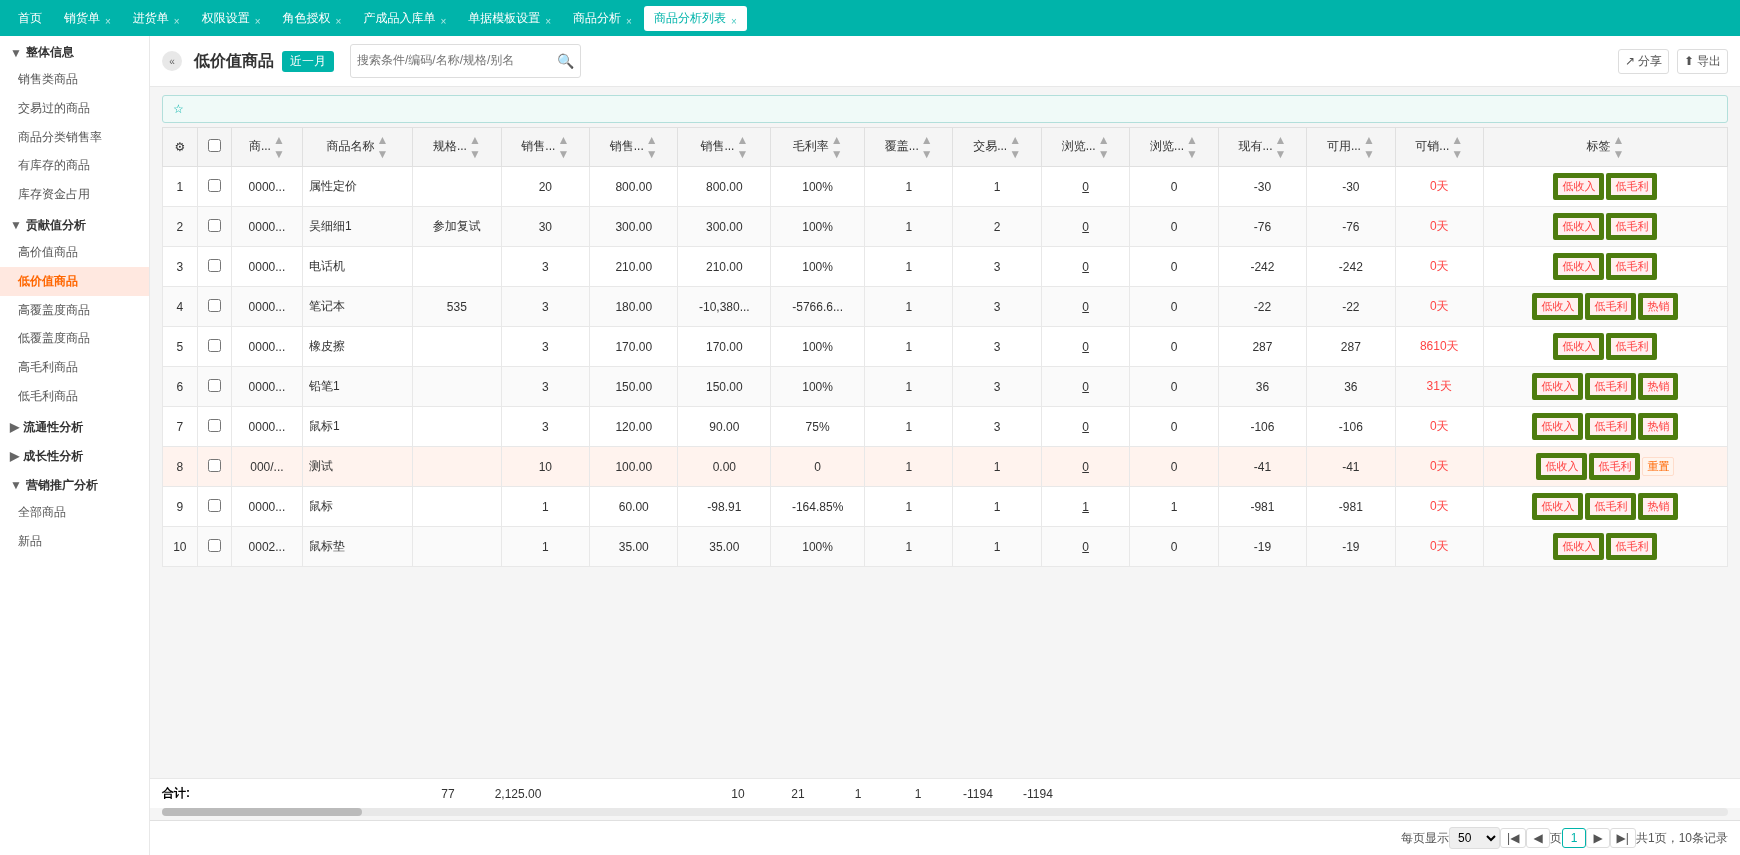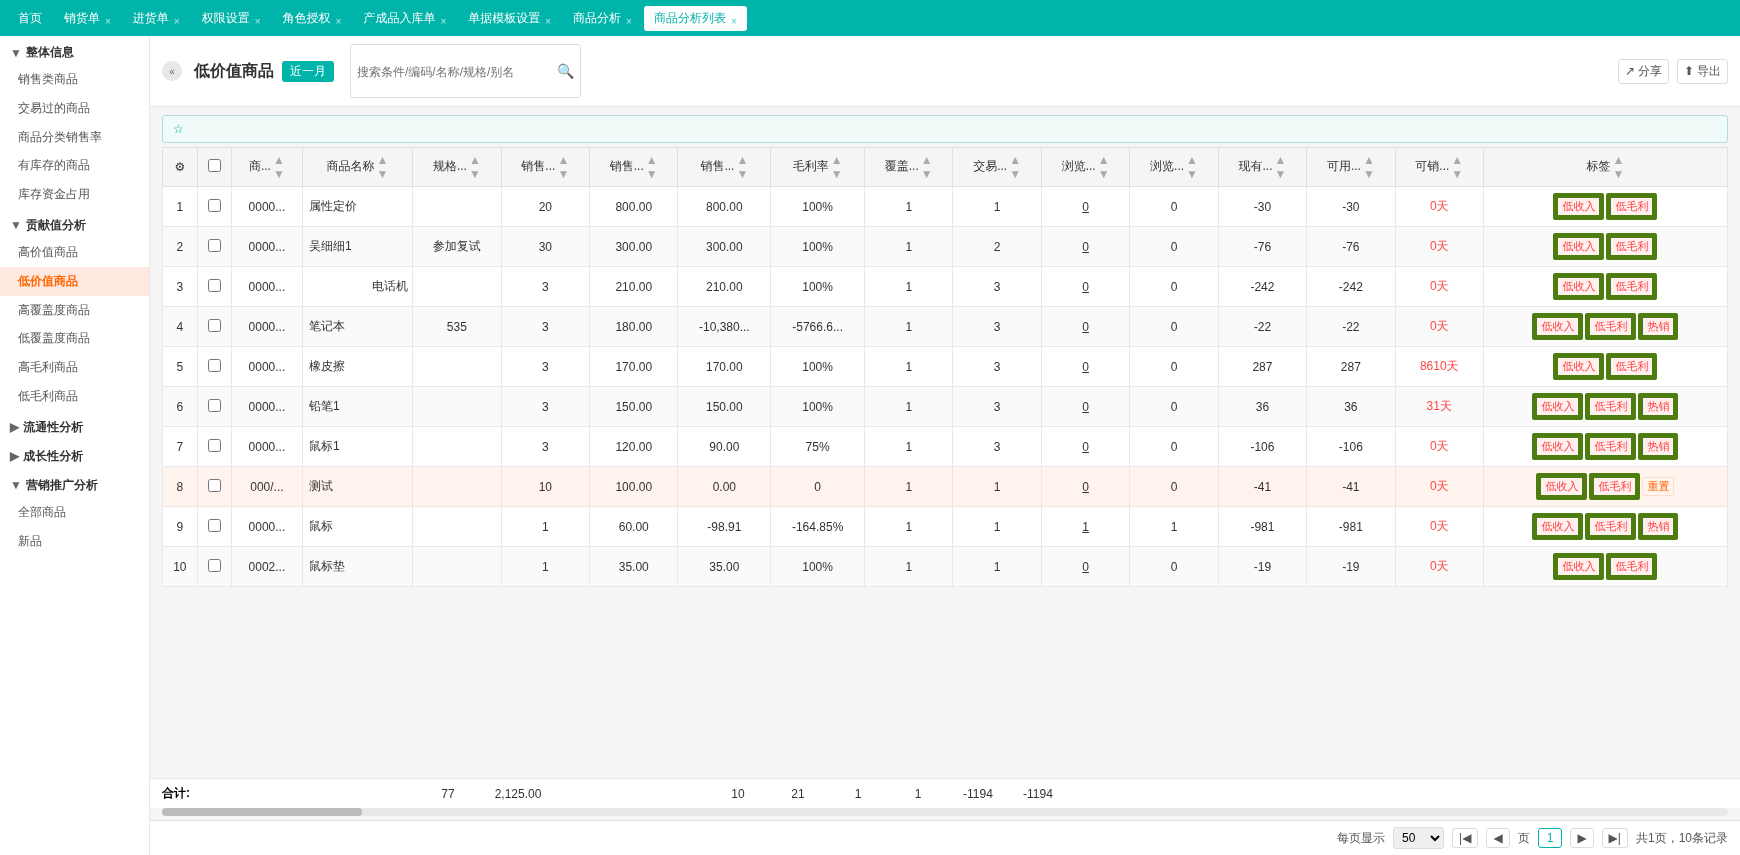--- a/index.html
+++ b/index.html
@@ -73,24 +73,24 @@
     .badge-btn {
       background: #00b4aa;
       color: #fff;
       border: none;
       border-radius: 3px;
       padding: 2px 8px;
       cursor: pointer;
       font-size: 12px;
     }
     .search-box {
-      display: flex; align-items: flex-end;
+      display: flex; align-items: flex-start;
       border: 1px solid #ddd;
       border-radius: 3px;
-      padding: 18px 6px;
+      padding: 8px 6px;
       background: #fff;
       margin-left: 8px;
     }
     .search-box input {
       border: none; outline: none;
       width: 200px;
       font-size: 12px;
       color: #aaa;
     }
     .search-icon { color: #e05010; font-size: 14px; cursor: pointer; }
@@ -183,21 +183,20 @@
     }
 
     
     .pagination {
       display: flex;
       align-items: center;
       justify-content: flex-end;
       padding: 6px 12px;
       background: #fff;
       border-top: 1px solid #e0e0e0;
-      gap: 8px;
     }
     .pagination-label { color: #555; }
     .page-size-select {
       border: 1px solid #ddd;
       border-radius: 3px;
       padding: 2px 4px;
       font-size: 12px;
     }
     .page-btn {
       border: 1px solid #ddd;
@@ -441,21 +440,21 @@
       <td>0</td>
       <td>-76</td>
       <td>-76</td>
       <td style="color:#ff4444;">0天</td>
       <td><span class="tag tag-red">低收入</span><span class="tag tag-red">低毛利</span></td>
     </tr>
             <tr>
       <td>3</td>
       <td><input type="checkbox" style=""></td>
       <td>0000...</td>
-      <td style="text-align:right;padding-left:6px;font-family:Liberation Serif, serif;">电话机</td>
+      <td style="text-align:left;padding-left:6px;font-family:Liberation Serif, serif;">电话机</td>
       <td></td>
       <td>3</td>
       <td>210.00</td>
       <td>210.00</td>
       <td>100%</td>
       <td>1</td>
       <td>3</td>
       <td><span class="underlined">0</span></td>
       <td>0</td>
       <td>-242</td>

